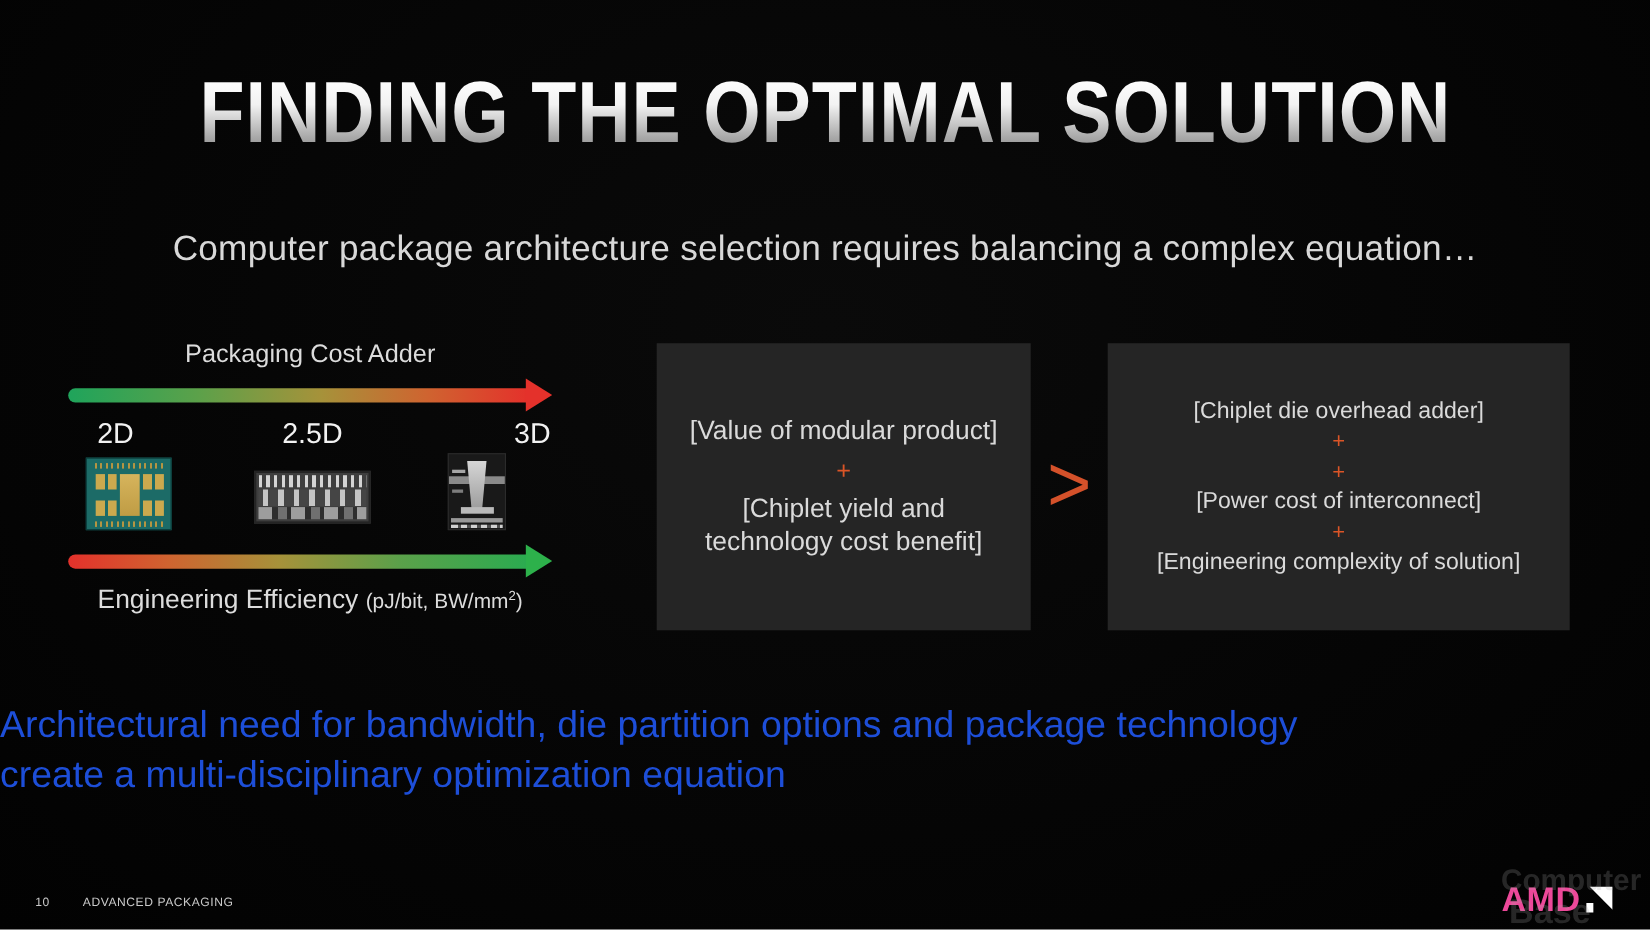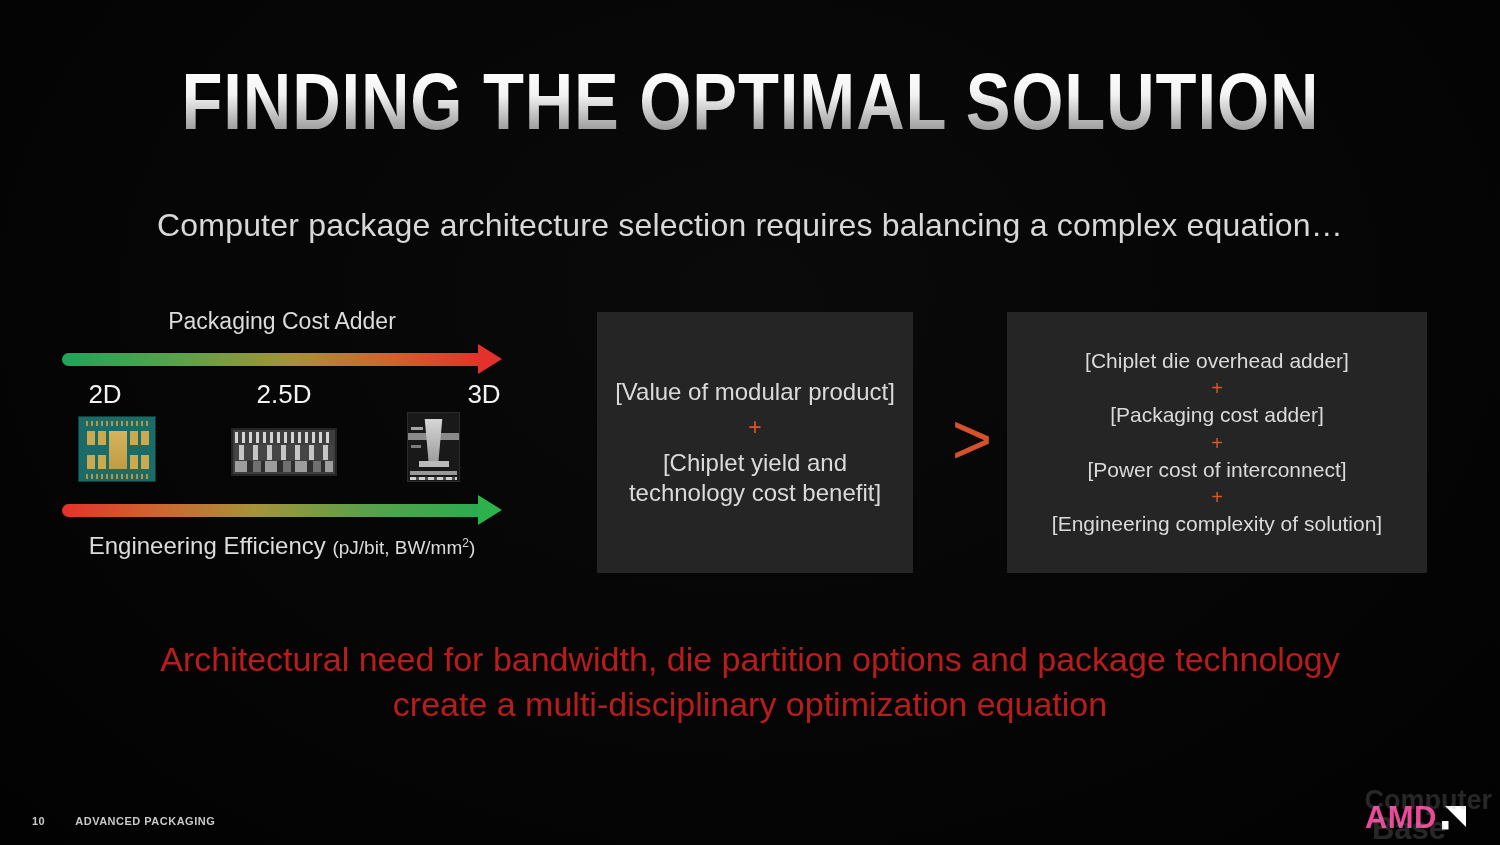--- a/index.html
+++ b/index.html
@@ -91,39 +91,39 @@
 
   .diagram-bottom-label { position:absolute; top:224px; left:0; width:100%;
     text-align:center; font-size:24px; color:#dcdcdc; white-space:nowrap; }
   .diagram-bottom-label .units { font-size:19px; }
   .diagram-bottom-label sup { font-size:12px; }
 
   
   .eq-box { position:absolute; top:312px; height:261px; background:#252525;
     display:flex; flex-direction:column; align-items:center; justify-content:center;
     text-align:center; color:#dadada; }
-  .eq-left  { left:597px;  width:316px; font-size:24px; }
+  .eq-left  { left:597px;  width:340px; font-size:24px; }
   .eq-right { left:1007px; width:420px; font-size:21px; }
   .eq-term { line-height:1.25; }
   .eq-left .wrap-term { max-width:292px; }
   .plus { color:#db5527; line-height:1; font-weight:400; }
   .eq-left  .plus { font-size:23px; margin:9px 0; }
   .eq-right .plus { font-size:20px; margin:4px 0; }
 
   .gt { position:absolute; left:940px; top:400px; width:64px; text-align:center;
     font-size:66px; font-weight:400; color:#d4512a; line-height:1.2;
     transform:scale(1.05,1.1); }
 
   
-  .conclusion { position:absolute; left:0; right:0; top:637px; text-align:center;
-    font-size:34px; color:#b91c1c; line-height:1.32; }
+  .conclusion { position:absolute; left:0; right:0; top:637px; 
+    font-size:34px; color:#1d4ed8; line-height:1.32; }
 
   
   .footer-left { position:absolute; left:32px; bottom:18px; display:flex; gap:30px;
-    font-size:11px; font-weight:700; letter-spacing:0.5px; color:#c9c9c9; }
+    font-size:11px; font-weight:400; letter-spacing:0.5px; color:#c9c9c9; }
   .brand { position:absolute; right:34px; bottom:12px; display:flex;
     align-items:center; gap:5px; z-index:2; }
   .brand-text { font-size:31px; font-weight:700; color:#ec4899; letter-spacing:0.5px; line-height:1; }
   .brand-mark { display:block; }
 
   .watermark { position:absolute; right:8px; bottom:2px; text-align:right;
     color:#a9a9a9; opacity:0.22; font-weight:700; line-height:0.95; z-index:3;
     pointer-events:none; }
   .wm1 { font-size:27px; }
   .wm2 { font-size:31px; margin-right:46px; }
@@ -192,21 +192,20 @@
   <div class="eq-term">[Value of modular product]</div>
   <div class="plus">+</div>
   <div class="eq-term wrap-term">[Chiplet yield and technology cost benefit]</div>
 </div>
 
 <div class="gt">&gt;</div>
 
 <div class="eq-box eq-right">
   <div class="eq-term">[Chiplet die overhead adder]</div>
   <div class="plus">+</div>
-  <div class="eq-term">[Packaging cost adder]</div>
   <div class="plus">+</div>
   <div class="eq-term">[Power cost of interconnect]</div>
   <div class="plus">+</div>
   <div class="eq-term">[Engineering complexity of solution]</div>
 </div>
 
 <div class="conclusion">
   <div>Architectural need for bandwidth, die partition options and package technology</div>
   <div>create a multi-disciplinary optimization equation</div>
 </div>

